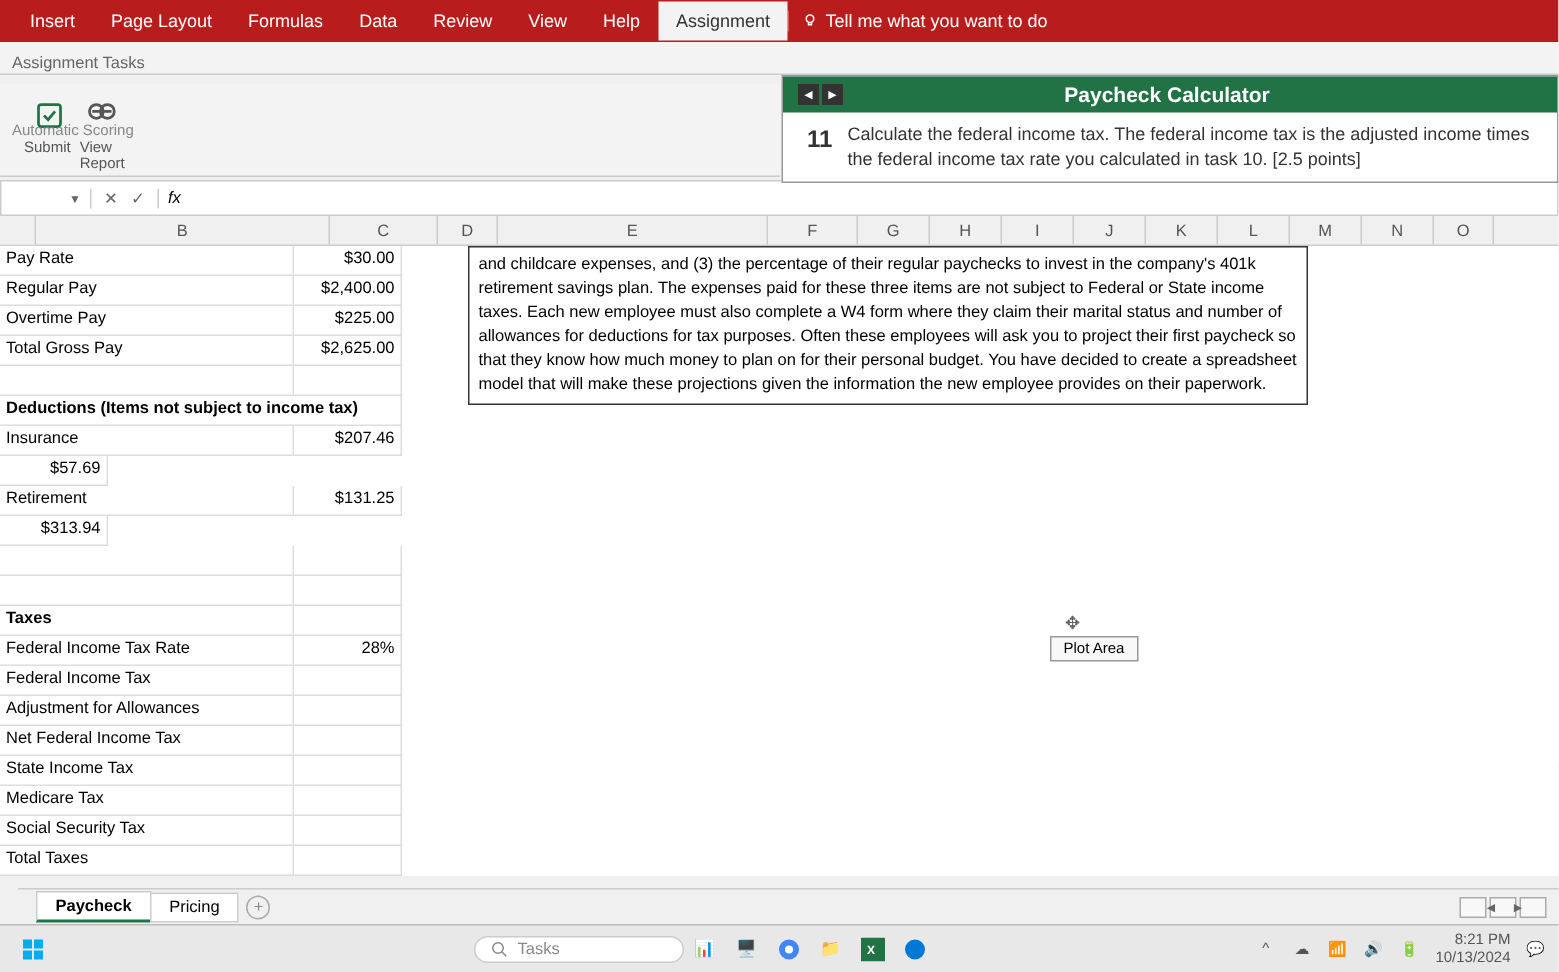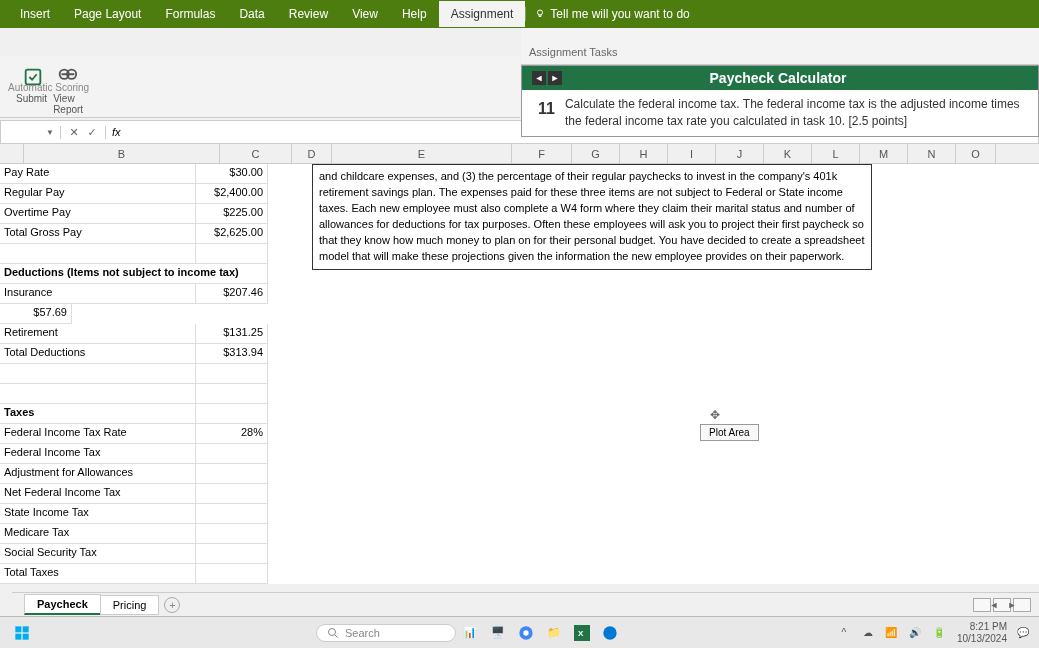--- a/index.html
+++ b/index.html
@@ -1,24 +1,24 @@
 <!DOCTYPE html>
 <html><head>
 <meta charset="utf-8">
 <style>
 * { margin: 0; padding: 0; box-sizing: border-box; font-family: 'Segoe UI', Tahoma, sans-serif; }
 body { background: #f0f0f0; overflow: hidden; width: 1039px; height: 648px; }
 
-.ribbon-tabs { background: #4d7c0f; height: 28px; display: flex; align-items: center; padding-left: 8px; color: white; font-size: 12px; }
+.ribbon-tabs { background: #b91c1c; height: 28px; display: flex; align-items: center; padding-left: 8px; color: white; font-size: 12px; }
 .ribbon-tab { padding: 6px 12px; cursor: pointer; }
 .ribbon-tab.active { background: #f3f3f3; color: #333; }
 .tell-me { display: flex; align-items: center; padding-left: 8px; border-left: 1px solid rgba(255,255,255,0.3); }
 .tell-me svg { margin-right: 4px; }
 
-.assignment-bar { background: #f3f3f3; height: 22px; padding: 18px 8px; font-size: 11px; color: #666; border-bottom: 1px solid #ccc; margin-left: 521px;}
+.assignment-bar { background: #f3f3f3; height: 22px; padding: 8px 8px; font-size: 11px; color: #666; border-bottom: 1px solid #ccc; }
 
 .task-panel { background: white; border: 1px solid #999; margin-left: 521px; display:flex; flex-direction:column;}
 .task-header { background: #217346; color: white; font-weight: bold; text-align: center; padding: 4px; font-size: 14px; display:flex; align-items:center;}
 .task-nav { display:flex; gap:2px; margin-right:auto; margin-left:6px;}
 .task-nav-btn { width:14px; height:14px; background:#333; color:white; font-size:9px; display:flex; align-items:center; justify-content:center;}
 .task-header-title { flex:1; text-align:center; margin-right:40px;}
 .task-body { display: flex; padding: 6px; font-size: 12px; }
 .task-num { font-size: 16px; font-weight: bold; padding: 4px 10px; color: #333; }
 .task-text { flex: 1; color: #333; line-height: 1.4; }
 
@@ -88,21 +88,21 @@
   <span class="ribbon-tab">Data</span>
   <span class="ribbon-tab">Review</span>
   <span class="ribbon-tab">View</span>
   <span class="ribbon-tab">Help</span>
   <span class="ribbon-tab active">Assignment</span>
   <span class="tell-me">
     <svg width="12" height="12" viewBox="0 0 24 24" fill="none" stroke="white" stroke-width="2">
         <circle cx="12" cy="9" r="5"></circle>
         <path d="M10 14v3h4v-3"></path>
       </svg>
-    <span>Tell me will you want to do</span>
+    <span>Tell me what you want to do</span>
   </span>
 </div>
 
 <div class="top-section">
 
   <div class="toolbar-area">
     <div class="tool-group">
       <div class="tool-icons">
         <div class="tool-icon">
           <svg width="22" height="22" viewBox="0 0 24 24" fill="none" stroke="#217346" stroke-width="2">
@@ -203,21 +203,20 @@
         <div class="cell col-C num">$207.46</div>
       </div>
     <div class="cell-row">
         <div class="cell col-C num">$57.69</div>
       </div>
     <div class="cell-row">
         <div class="cell col-B">Retirement</div>
         <div class="cell col-C num">$131.25</div>
       </div>
     <div class="cell-row">
-        <div class="cell col-B">Total Deductions</div>
         <div class="cell col-C num">$313.94</div>
       </div>
     <div class="cell-row">
         <div class="cell col-B"></div>
         <div class="cell col-C"></div>
       </div>
     <div class="cell-row">
         <div class="cell col-B"></div>
         <div class="cell col-C"></div>
       </div>
@@ -286,21 +285,21 @@
         <rect x="13" y="2" width="9" height="9" fill="#00adef"></rect>
         <rect x="2" y="13" width="9" height="9" fill="#00adef"></rect>
         <rect x="13" y="13" width="9" height="9" fill="#00adef"></rect>
       </svg>
     </div>
   <div class="search-box">
     <svg width="12" height="12" viewBox="0 0 24 24" fill="none" stroke="#888" stroke-width="2">
         <circle cx="10" cy="10" r="7"></circle>
         <path d="M21 21l-6-6"></path>
       </svg>
-    <span class="search-text">Search</span>
+    <span class="search-text">Tasks</span>
   </div>
   <div class="tb-app-icon">📊</div>
   <div class="tb-app-icon">🖥️</div>
   <div class="tb-app-icon">
       <svg width="16" height="16" viewBox="0 0 24 24">
         <circle cx="12" cy="12" r="10" fill="#4285f4"></circle>
         <circle cx="12" cy="12" r="4" fill="white"></circle>
       </svg>
     </div>
   <div class="tb-app-icon">📁</div>

